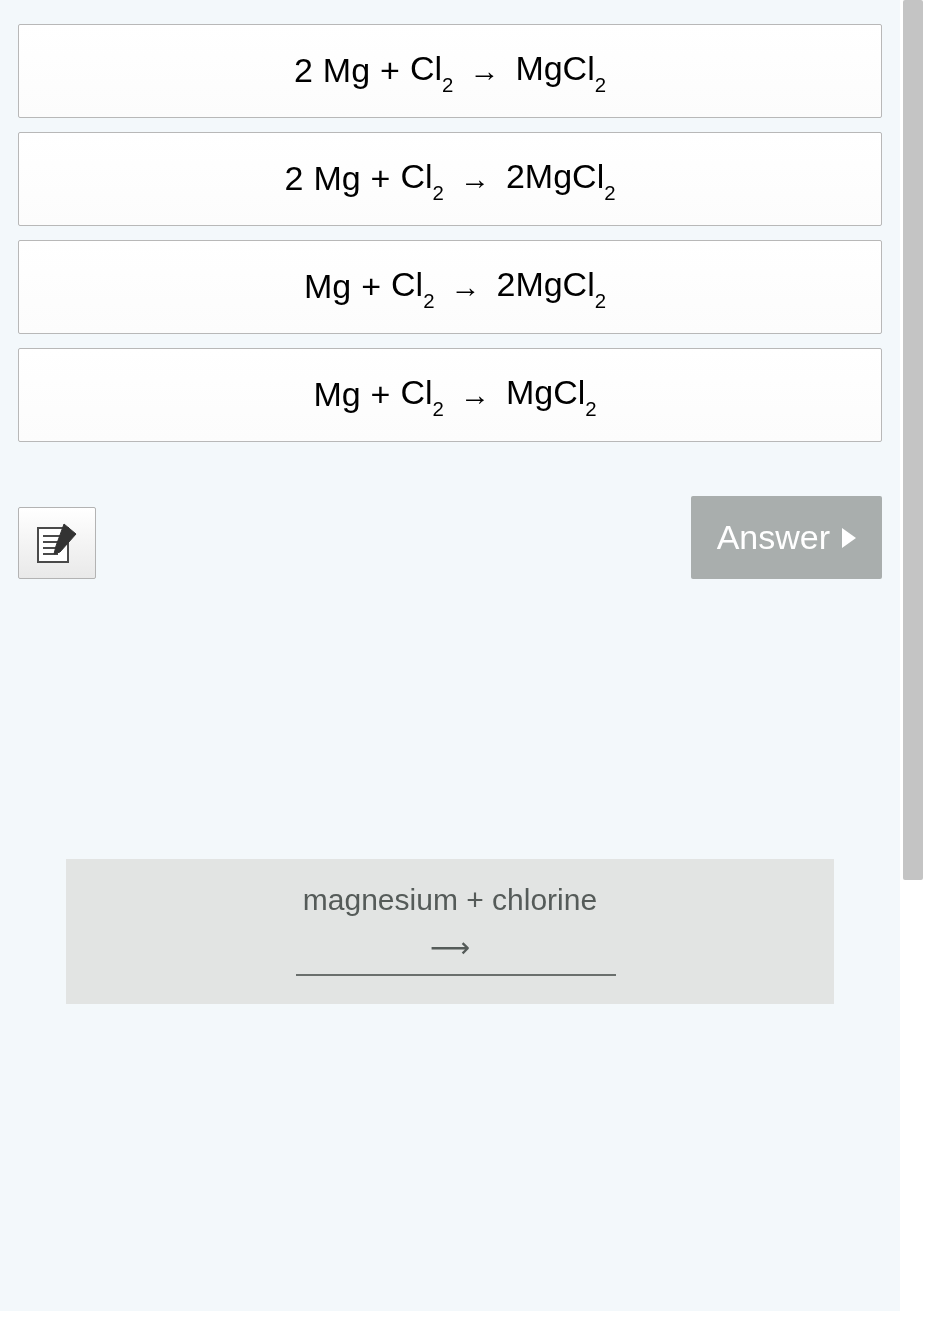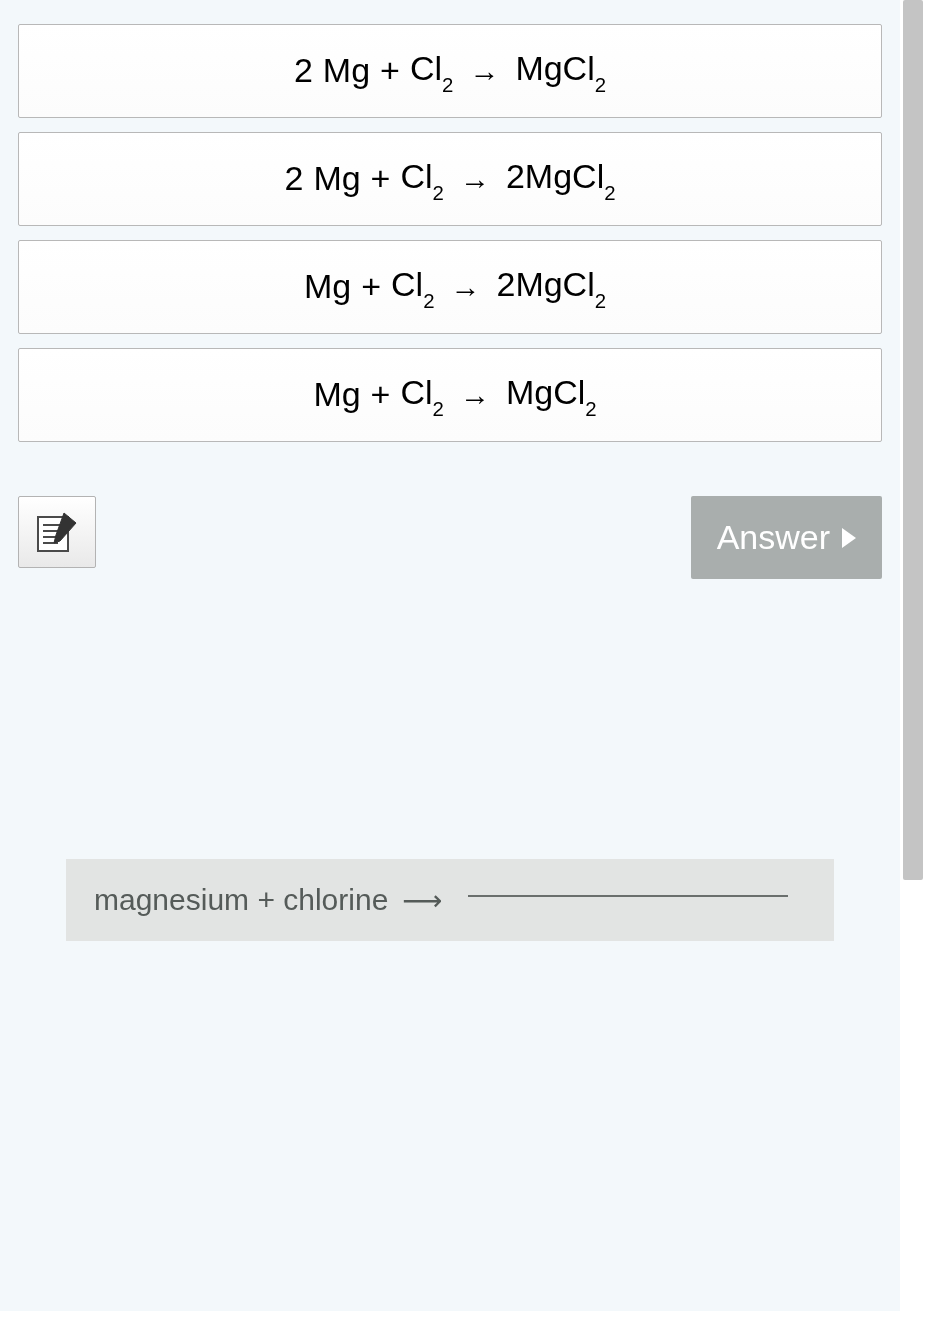--- a/index.html
+++ b/index.html
@@ -70,21 +70,21 @@
     color: #000;
     cursor: pointer;
     border-radius: 2px;
   }
   .eq { display: inline-flex; align-items: center; gap: 10px; }
   .sub { font-size: 0.6em; vertical-align: sub; position: relative; top: 0.18em; }
   .arrow { font-size: 30px; margin: 0 6px; }
   .action-row {
     display: flex;
     justify-content: space-between;
-    align-items: flex-start;
+    align-items: flex-end;
     margin-bottom: 60px;
   }
   .note-btn {
     width: 78px;
     height: 72px;
     background: linear-gradient(to bottom, #ffffff, #e9e9e9);
     border: 1px solid #b3b3b3;
     display: flex;
     align-items: center;
     justify-content: center;
@@ -111,20 +111,21 @@
   }
   .bottom-strip {
     margin: 280px 48px 0 48px;
     background: #e2e4e3;
     padding: 24px 28px;
     font-size: 30px;
     color: #555b59;
     display: flex;
     align-items: center;
     gap: 14px;
+    flex-direction: column;
   }
   .bottom-strip .longarrow { font-size: 28px; }
   .blank-line {
     display: inline-block;
     width: 320px;
     border-bottom: 2px solid #6a6f6d;
     margin-left: 12px;
     position: relative;
     top: -4px;
   }

